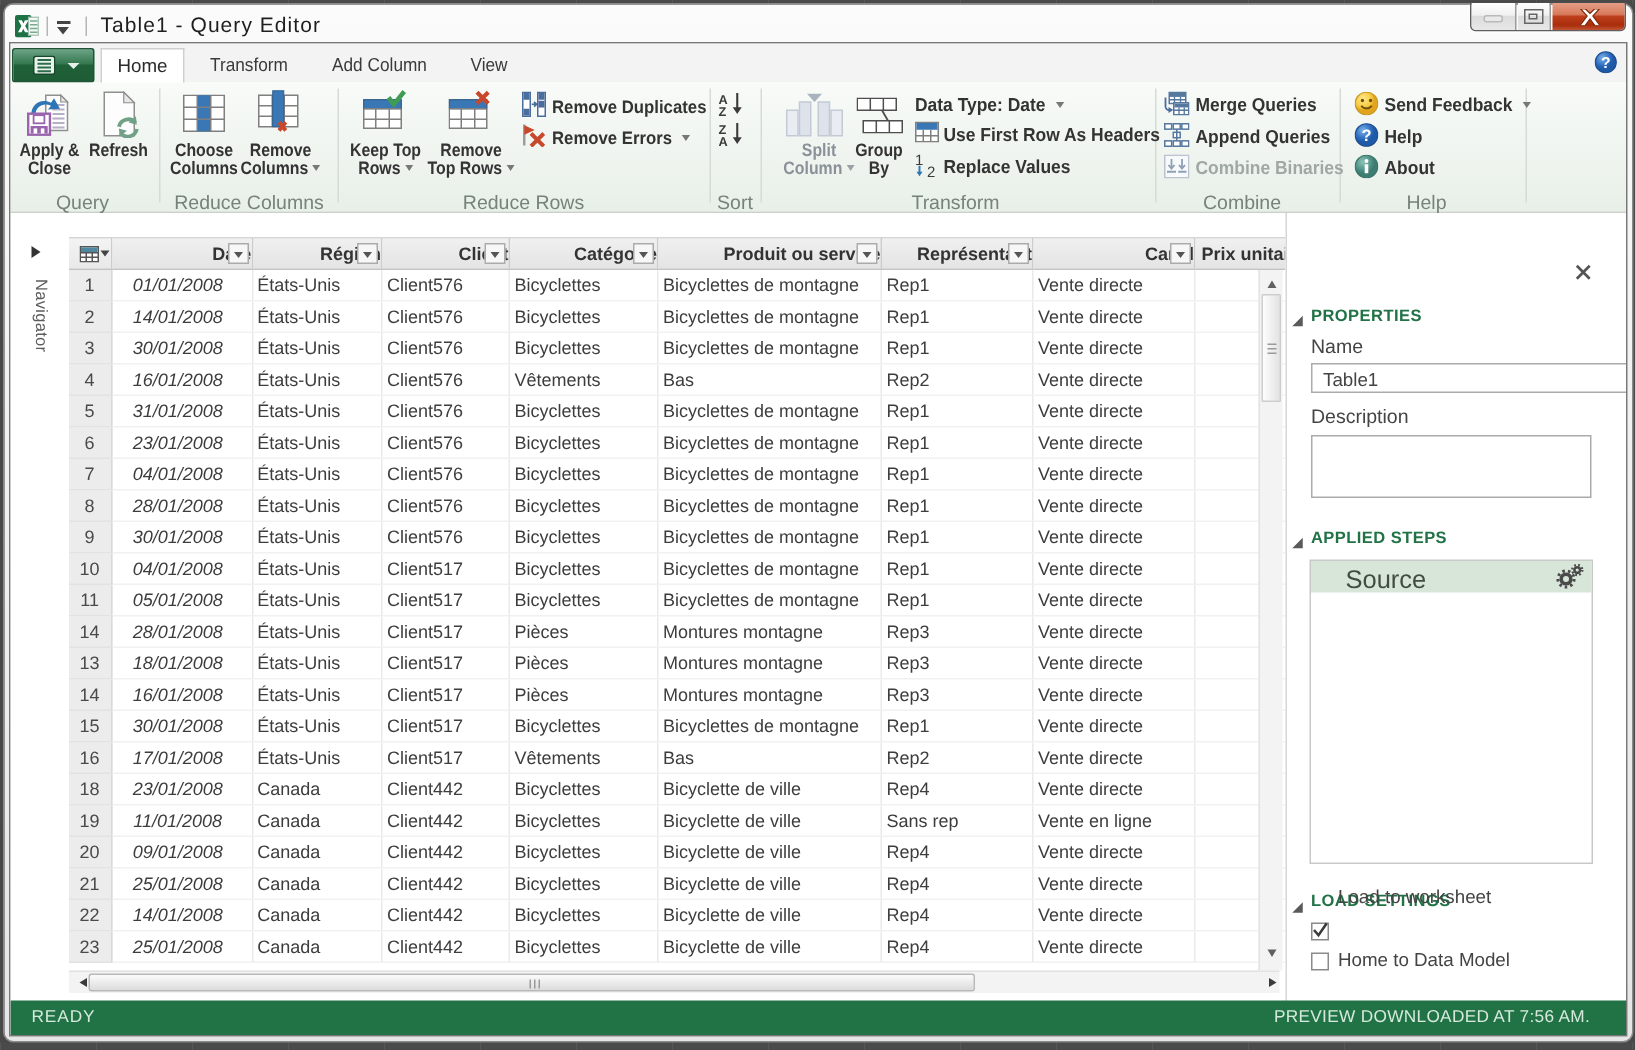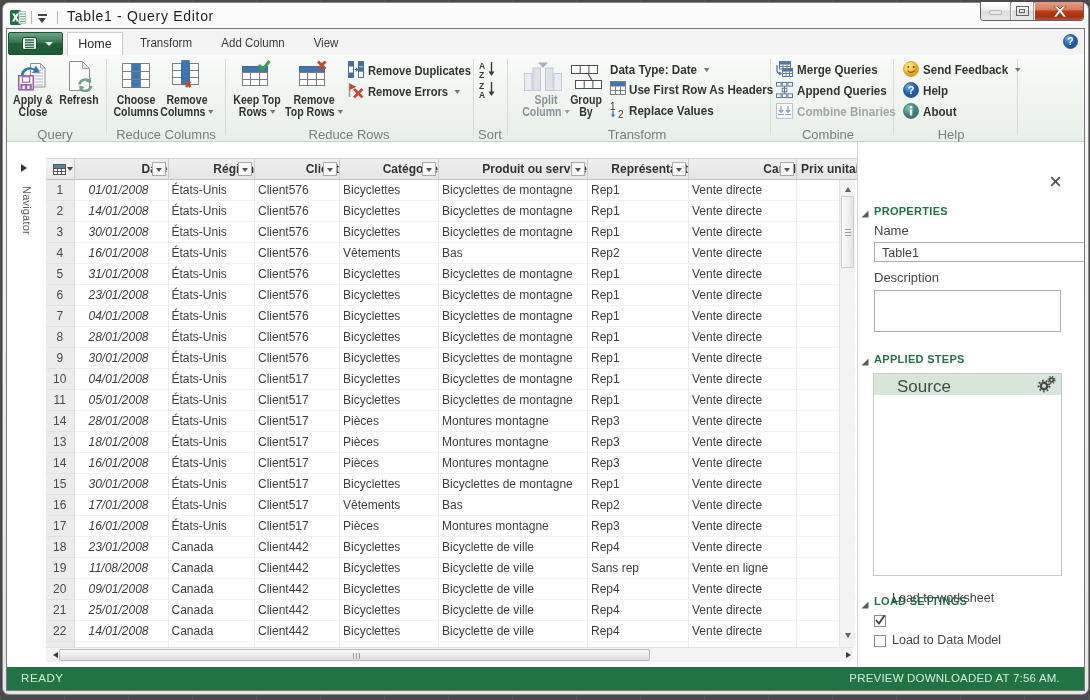--- a/index.html
+++ b/index.html
@@ -546,44 +546,33 @@
                 <td class="dt">17/01/2008</td>
                 <td>États-Unis</td>
                 <td>Client517</td>
                 <td>Vêtements</td>
                 <td>Bas</td>
                 <td>Rep2</td>
                 <td>Vente directe</td>
                 <td></td>
               </tr>
           <tr>
-                <td class="rn">17</td>
-                <td class="dt">16/01/2008</td>
-                <td>États-Unis</td>
-                <td>Client517</td>
-                <td>Pièces</td>
-                <td>Montures montagne</td>
-                <td>Rep3</td>
-                <td>Vente directe</td>
-                <td></td>
-              </tr>
-          <tr>
                 <td class="rn">18</td>
                 <td class="dt">23/01/2008</td>
                 <td>Canada</td>
                 <td>Client442</td>
                 <td>Bicyclettes</td>
                 <td>Bicyclette de ville</td>
                 <td>Rep4</td>
                 <td>Vente directe</td>
                 <td></td>
               </tr>
           <tr>
                 <td class="rn">19</td>
-                <td class="dt">11/08/2008</td>
+                <td class="dt">11/01/2008</td>
                 <td>Canada</td>
                 <td>Client442</td>
                 <td>Bicyclettes</td>
                 <td>Bicyclette de ville</td>
                 <td>Sans rep</td>
                 <td>Vente en ligne</td>
                 <td></td>
               </tr>
           <tr>
                 <td class="rn">20</td>
@@ -683,21 +672,21 @@
             <path d="M7.5 0.5 V7.5 H0.5 Z" fill="#5a5a5a"></path>
           </svg>
         <div class="sechdr" style="left:16px;top:453px">LOAD SETTINGS</div>
         <div class="cb" style="left:16px;top:473px">
           <svg width="12" height="12" viewBox="0 0 12 12" style="position:absolute;left:-1px;top:-2px">
               <path d="M2 6 l3 3.5 L10.5 1.5" fill="none" stroke="#3a3a3a" stroke-width="1.7"></path>
             </svg>
         </div>
         <div class="cblbl" style="left:34px;top:449px">Load to worksheet</div>
         <div class="cb" style="left:16px;top:493px"></div>
-        <div class="cblbl" style="left:34px;top:491px">Load to Data Model</div>
+        <div class="cblbl" style="left:34px;top:491px">Home to Data Model</div>
       </div>
     </div>
     <div id="statusbar">
       <span style="padding-left:14px;letter-spacing:0.6px">READY</span>
       <span style="float:right;padding-right:24px;letter-spacing:0.2px">PREVIEW DOWNLOADED AT 7:56 AM.</span>
     </div>
   </div>
 </div>
 
 </body></html>

